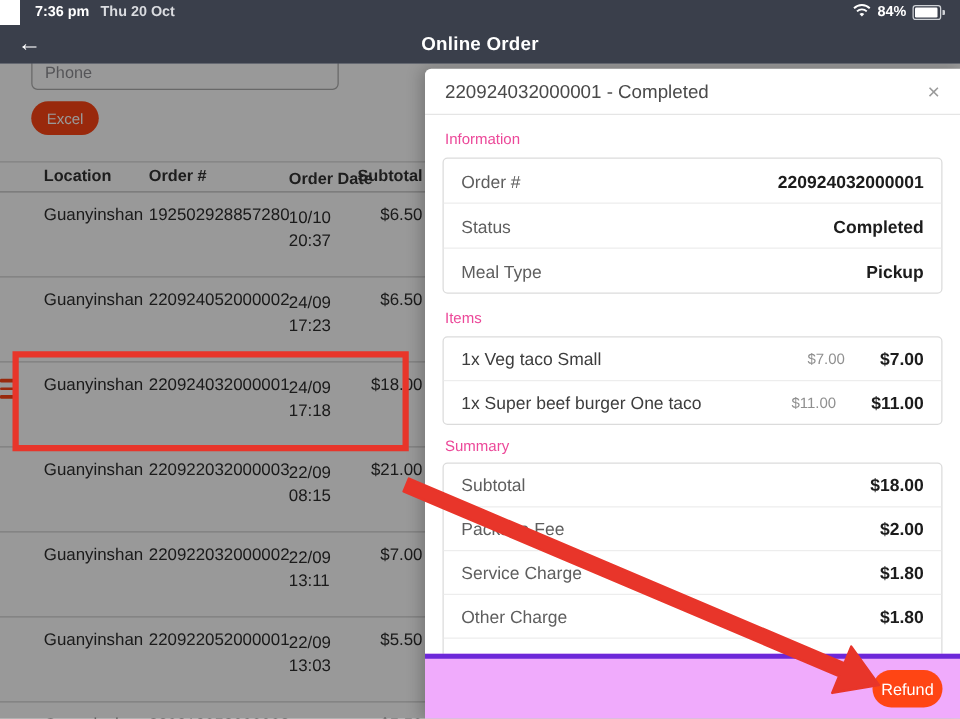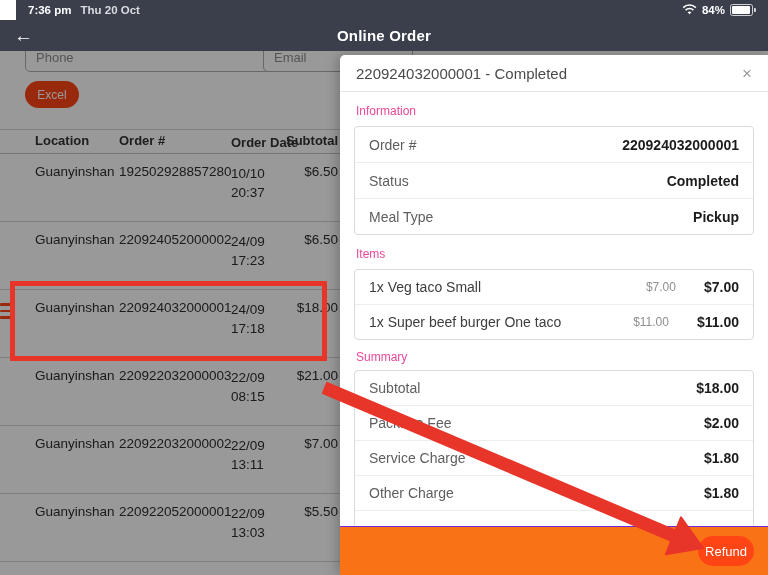--- a/index.html
+++ b/index.html
@@ -68,22 +68,22 @@
   .sec-h.summary{margin-top:10px;margin-bottom:6px;}
   .card{border:1px solid #DBDBDB;border-radius:4px;background:#fff;}
   .crow{display:flex;align-items:center;height:35px;padding:0 14px;border-bottom:1px solid #EDEDED;}
   .crow:last-child{border-bottom:none;}
   .crow.item{height:34px;}
   .clabel{flex:1;font-size:14px;color:#5E5E5E;}
   .cname{flex:1;font-size:14px;color:#3D3D3D;}
   .cunit{font-size:12px;color:#8F8F8F;margin-right:28px;}
   .cvalue{font-size:14px;font-weight:bold;color:#1C1C1C;}
   .p-footer{
-    position:absolute;left:0;right:0;bottom:0;height:48px;background:#f97316;
-    border-top:1px solid #6d28d9;display:flex;align-items:center;justify-content:flex-end;
+    position:absolute;left:0;right:0;bottom:0;height:48px;background:#f0abfc;
+    border-top:4px solid #6d28d9;display:flex;align-items:center;justify-content:flex-end;
   }
   .btn-refund{
     margin-right:14px;width:56px;height:30px;border:none;border-radius:15px;background:#FF4514;
     color:#fff;font-size:13px;font-family:"Liberation Sans",sans-serif;cursor:pointer;
   }
   
   .anno-rect{
     position:absolute;left:10px;top:281px;width:317px;height:80px;box-sizing:border-box;
     border:5px solid #E8352A;z-index:40;pointer-events:none;
   }
@@ -117,21 +117,20 @@
     </div>
   </div>
 
   <div class="navbar">
     <span class="back">←</span>
     <span class="nav-title">Online Order</span>
   </div>
 
   <div class="page">
     <input class="tfield field-phone" placeholder="Phone" style="">
-    <input class="tfield field-email" placeholder="Email" style="">
     <button class="btn-excel">Excel</button>
 
     <div class="otable">
       <div class="th-row">
         <span class="c-loc" style="position:absolute">Location</span>
         <span class="c-ord" style="position:absolute">Order #</span>
         <span class="c-date" style="position:absolute">Order Date</span>
         <span class="c-amt" style="position:absolute">Subtotal</span>
       </div>
 

